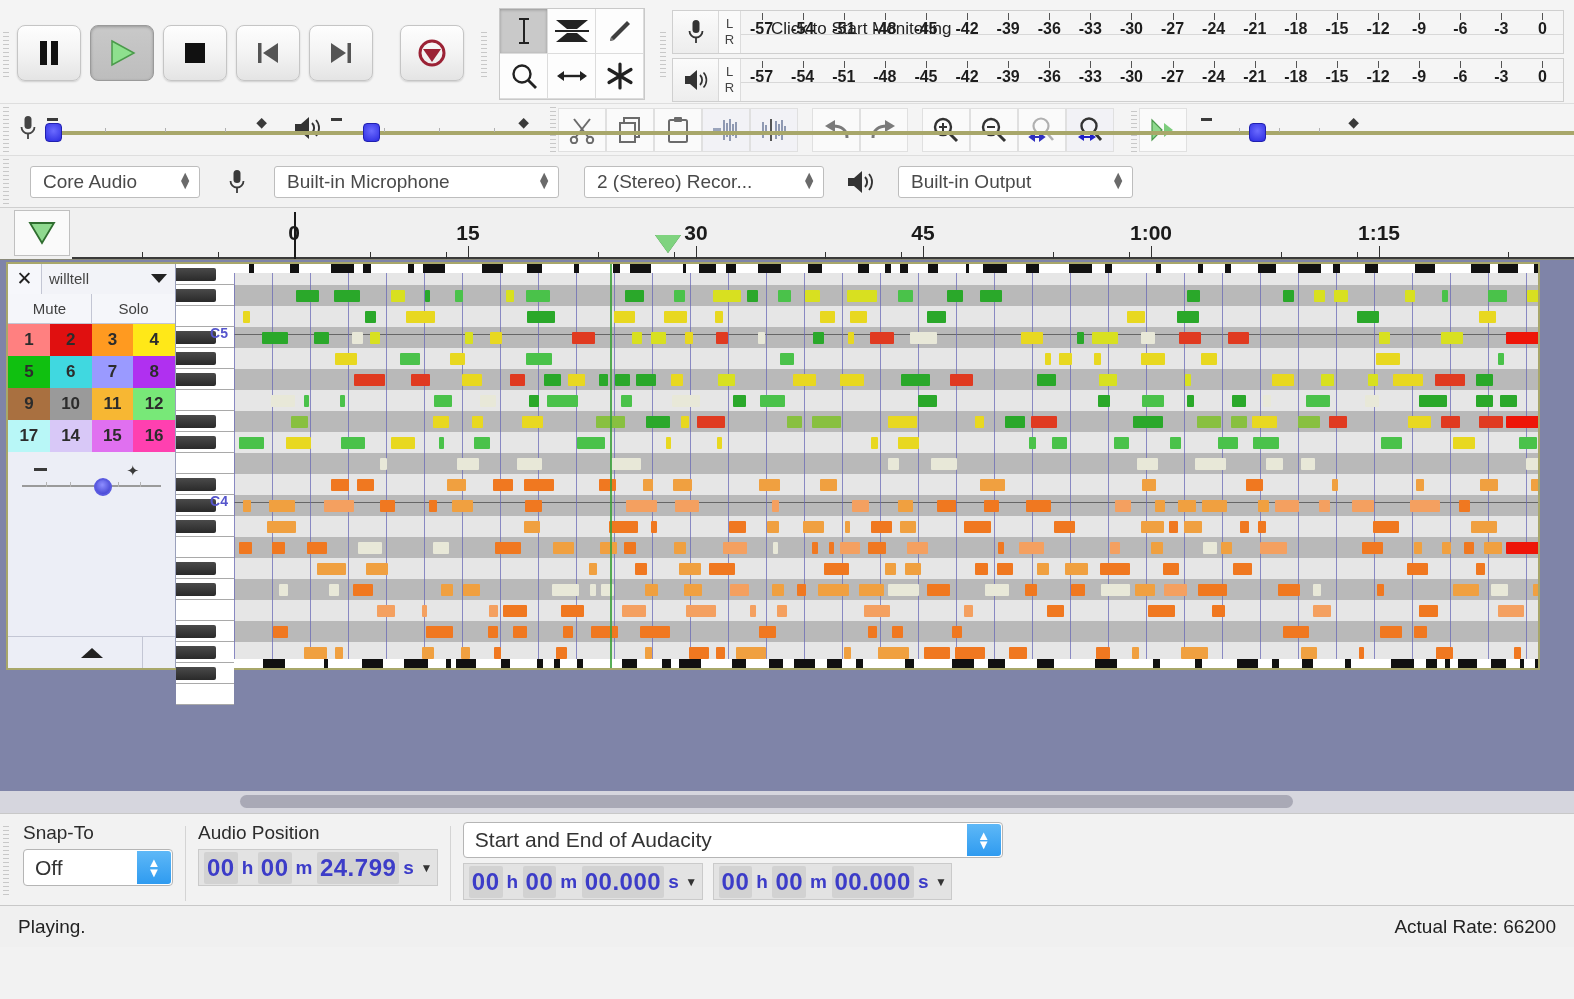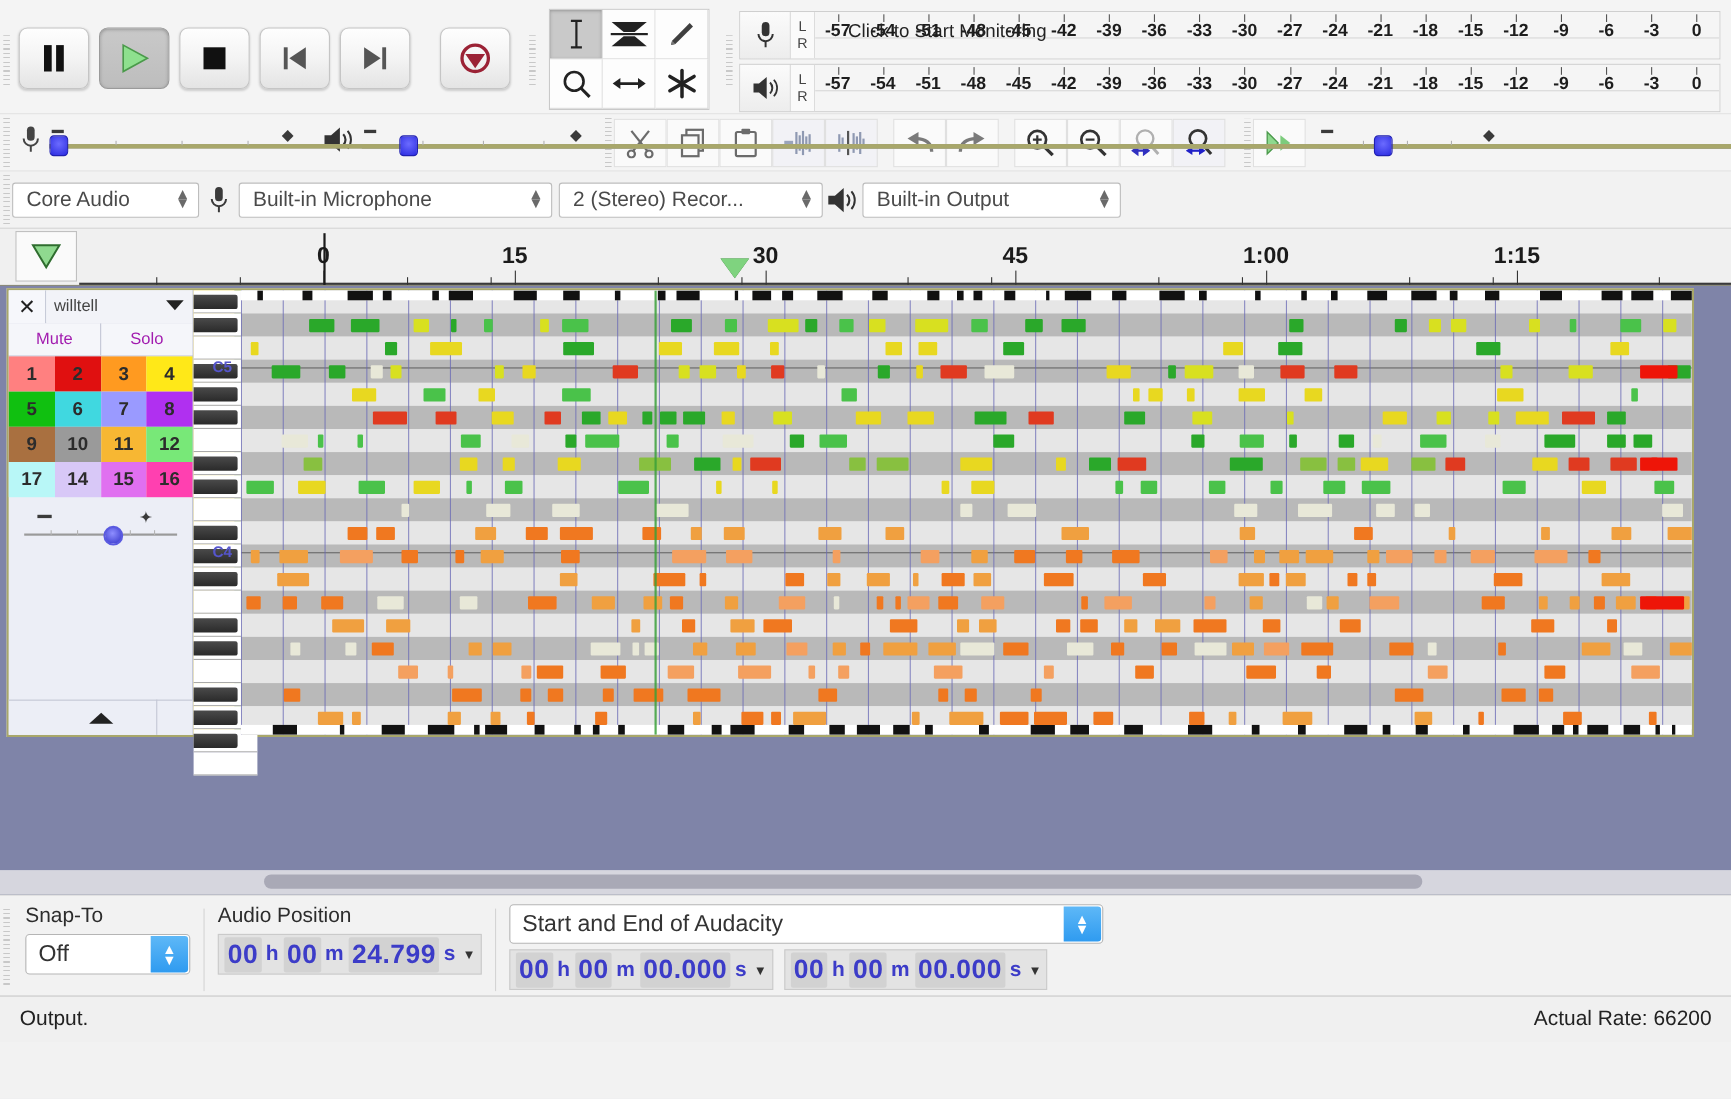--- a/index.html
+++ b/index.html
@@ -88,21 +88,21 @@
                   background:radial-gradient(circle at 50% 40%,#6b6bff,#2b2be0); border:1px solid #2020b0;
                   cursor:pointer;}
   .slider .tickm { position:absolute; top:13px; width:1px; height:4px; background:#b0b0b0;}
   .editbar { display:flex; align-items:center; gap:0px; }
   .ebtn { width:48px; height:44px; display:flex; align-items:center; justify-content:center;
           background:#fafafa; border:1px solid #e0e0e0; cursor:pointer;}
   .ebtn.act { background:#f2f2f6; }
   .ebgap { width:14px; }
 
   
-  .row3 { display:flex; align-items:center; height:52px; border-bottom:1px solid #cfcfcf; background:#f2f2f2; gap:0;}
+  .row3 { display:flex; align-items:center; height:52px; border-bottom:1px solid #cfcfcf; background:#f2f2f2; gap:19px;}
   .dev-select {
     position:relative; height:32px; background:#fff; border:1px solid #bdbdbd; border-radius:3px;
     display:flex; align-items:center; padding:0 30px 0 12px; font-size:19px; color:#4a4a4a;
     cursor:pointer; white-space:nowrap; overflow:hidden;
   }
   .stepper { position:absolute; right:7px; top:5px; display:flex; flex-direction:column;
              align-items:center; justify-content:center; line-height:.62; color:#6a6a6a; font-size:14px;}
   .dev-icon { display:flex; align-items:center; justify-content:center; width:36px; cursor:pointer;}
 
   
@@ -129,38 +129,38 @@
     border:2px solid #a8a76a; background:#f0f0f4; display:flex;
   }
   .track-ctrl { width:168px; background:#eceef6; border-right:1px solid #9aa0bb; position:relative; }
   .tc-head { display:flex; align-items:center; height:30px; border-bottom:1px solid #c3c6d4; }
   .tc-close { width:34px; height:30px; display:flex; align-items:center; justify-content:center;
               border-right:1px solid #c3c6d4; font-size:19px; color:#222; cursor:pointer; background:#f6f7fb;}
   .tc-name { flex:1; display:flex; align-items:center; justify-content:space-between; padding:0 7px;
              font-size:15px; color:#444; background:#f2f3f8; cursor:pointer; height:30px;}
   .tc-mutesolo { display:flex; border-bottom:1px solid #c3c6d4;}
   .ms-btn { flex:1; height:29px; display:flex; align-items:center; justify-content:center;
-            font-size:15px; color:#a21caf; background:#f5f6fa; cursor:pointer;}
+            font-size:15px; color:#404040; background:#f5f6fa; cursor:pointer;}
   .ms-btn + .ms-btn { border-left:1px solid #c3c6d4; }
   .chgrid { display:grid; grid-template-columns:repeat(4,1fr); }
   .chcell { height:32px; display:flex; align-items:center; justify-content:center;
             font-size:17px; font-weight:700; color:#2c2c2c; cursor:pointer; }
   .vel-slider { position:relative; height:44px; margin:6px 10px 0 14px; }
   .vel-slider .vtrack { position:absolute; left:0; right:4px; top:27px; height:2px; background:#9a9a9a;}
   .vel-slider .vminus { position:absolute; left:12px; top:10px; width:13px; height:3px; background:#3a3a3a;}
   .vel-slider .vplus { position:absolute; right:26px; top:5px; font-size:15px; color:#3a3a3a; line-height:1;}
   .vel-slider .vknob { position:absolute; left:72px; top:20px; width:18px; height:18px; border-radius:50%;
                        background:radial-gradient(circle at 45% 35%,#8e8eff,#3434c9); border:2px solid #5a5ae0; cursor:pointer;}
   .vel-slider .vtick { position:absolute; top:24px; width:1px; height:5px; background:#b4b4b4;}
   .tc-foot { position:absolute; left:0; right:0; bottom:0; height:32px; border-top:1px solid #c3c6d4;
              display:flex; align-items:center; justify-content:center; cursor:pointer; background:#eceef6;}
   .tc-foot-div { position:absolute; right:32px; bottom:0; width:1px; height:32px; background:#c3c6d4;}
 
   
-  .piano { width:43px; position:relative; background:#fde047; border-right:6px solid #4d7c0f; }
+  .piano { width:58px; position:relative; background:#5eead4; border-right:4px solid #4d7c0f; }
   .wkey { position:absolute; left:0; width:58px; background:#fff; border-bottom:1px solid #a9a9a9;}
   .bkey { position:absolute; left:0; width:40px; height:13px; background:linear-gradient(180deg,#4a4a4a,#2a2a2a);
           border-radius:0 2px 2px 0;}
   .klabel { position:absolute; right:2px; font-size:14px; font-weight:700; color:#5555cc; line-height:1;}
 
   
   .roll { position:relative; flex:1; background:#e2e2e2; overflow:hidden;}
   .rowband { position:absolute; left:0; right:0; height:21px; }
   .rowband.dark { background:#b9b9b9; }
   .rowband.light { background:#e6e6e6; }
@@ -1329,17 +1329,17 @@
           <span class="tf-unit">m</span>
           <span class="tf-digit">00.000</span>
           <span class="tf-unit">s</span>
           <span class="tf-caret">▼</span>
         </div>
       </div>
     </div>
   </div>
 
   <div class="statusbar">
-    <span>Output.</span>
+    <span>Playing.</span>
     <span>Actual Rate: 66200</span>
   </div>
 
 </div>
 
 </body></html>

